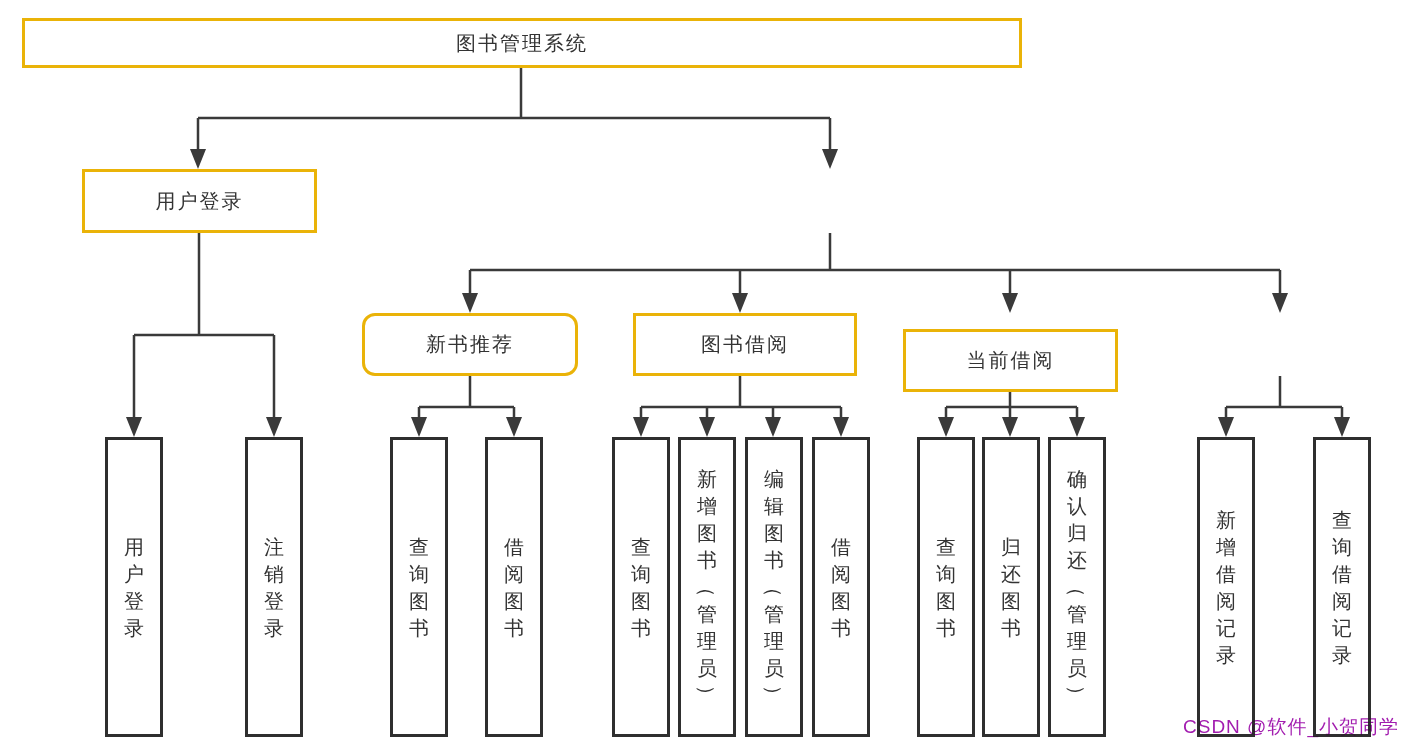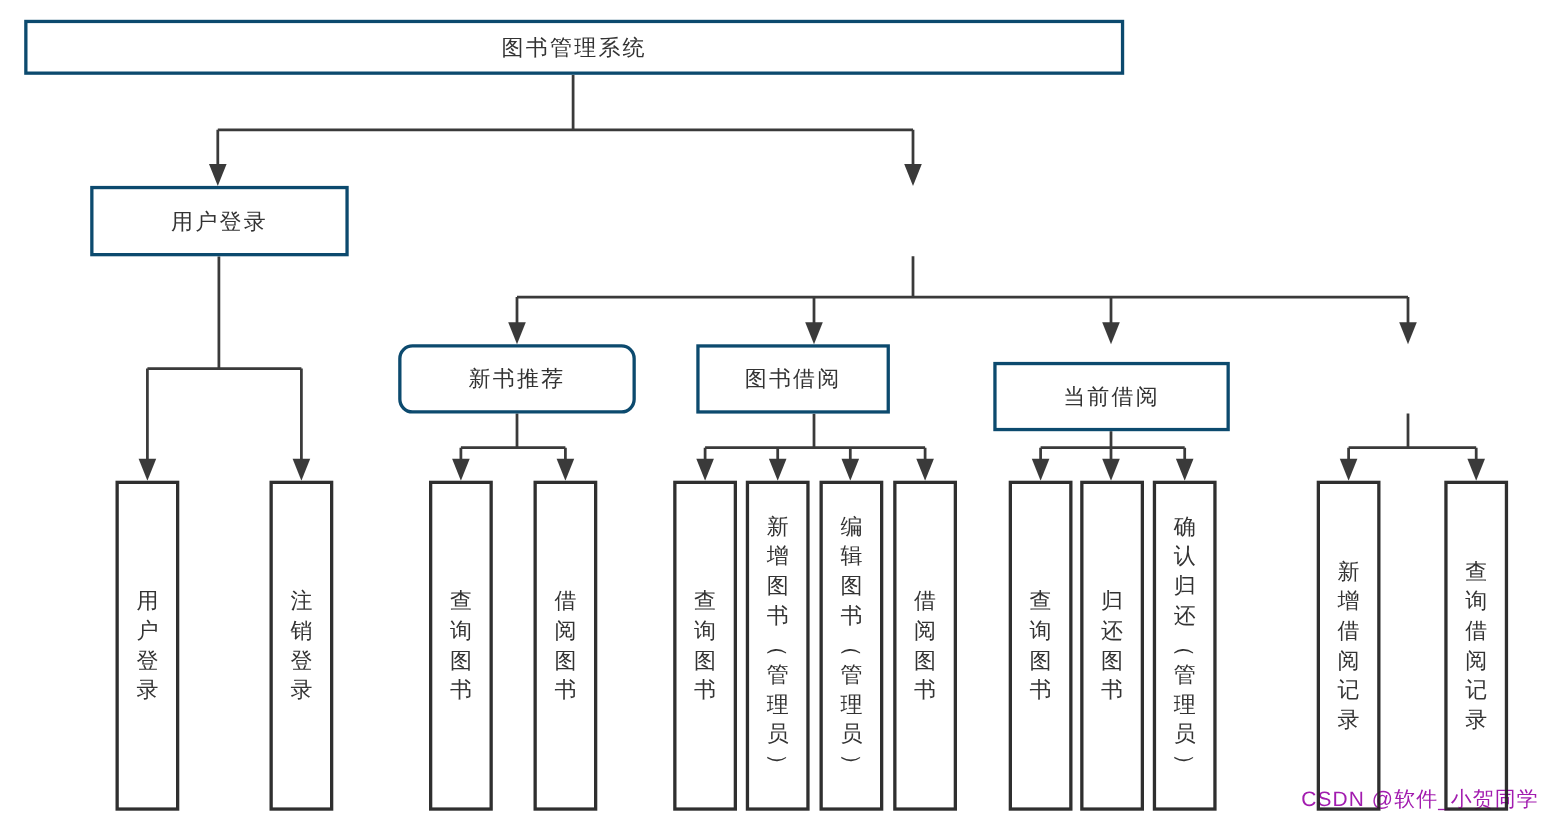--- a/index.html
+++ b/index.html
@@ -7,21 +7,21 @@
     position:relative;
     width:1405px;height:747px;
     background:#ffffff;
     font-family:"Liberation Sans","DejaVu Sans",sans-serif;
     overflow:hidden;
   }
   svg.connectors{position:absolute;left:0;top:0;z-index:1;}
   .box{
     position:absolute;
     box-sizing:border-box;
-    border:3px solid #0c4a6e;
+    border:3px solid #eab308;
     background:#ffffff;
     display:flex;align-items:center;justify-content:center;
     font-size:20px;color:#333333;
     letter-spacing:2px;
     z-index:2;
   }
   .leaf{
     position:absolute;
     box-sizing:border-box;
     width:58px;height:300px;
@@ -98,21 +98,21 @@
       <polygon points="1218,417 1234,417 1226,437" stroke="none"></polygon>
       <polygon points="1334,417 1350,417 1342,437" stroke="none"></polygon>
     </g>
   </svg>
 
   <div class="box" style="left:22px;top:18px;width:1000px;height:50px;">图书管理系统</div>
 
   <div class="box" style="left:82px;top:169px;width:235px;height:64px;">用户登录</div>
 
   <div class="box" style="left:362px;top:313px;width:216px;height:63px;border-radius:13px;">新书推荐</div>
-  <div class="box" style="left:633px;top:313px;width:176px;height:63px;">图书借阅</div>
+  <div class="box" style="left:633px;top:313px;width:224px;height:63px;">图书借阅</div>
   <div class="box" style="left:903px;top:329px;width:215px;height:63px;">当前借阅</div>
 
   <div class="leaf" style="left:105px;top:437px;">
       <span>用</span>
       <span>户</span>
       <span>登</span>
       <span>录</span>
     </div>
   <div class="leaf" style="left:245px;top:437px;">
       <span>注</span>

